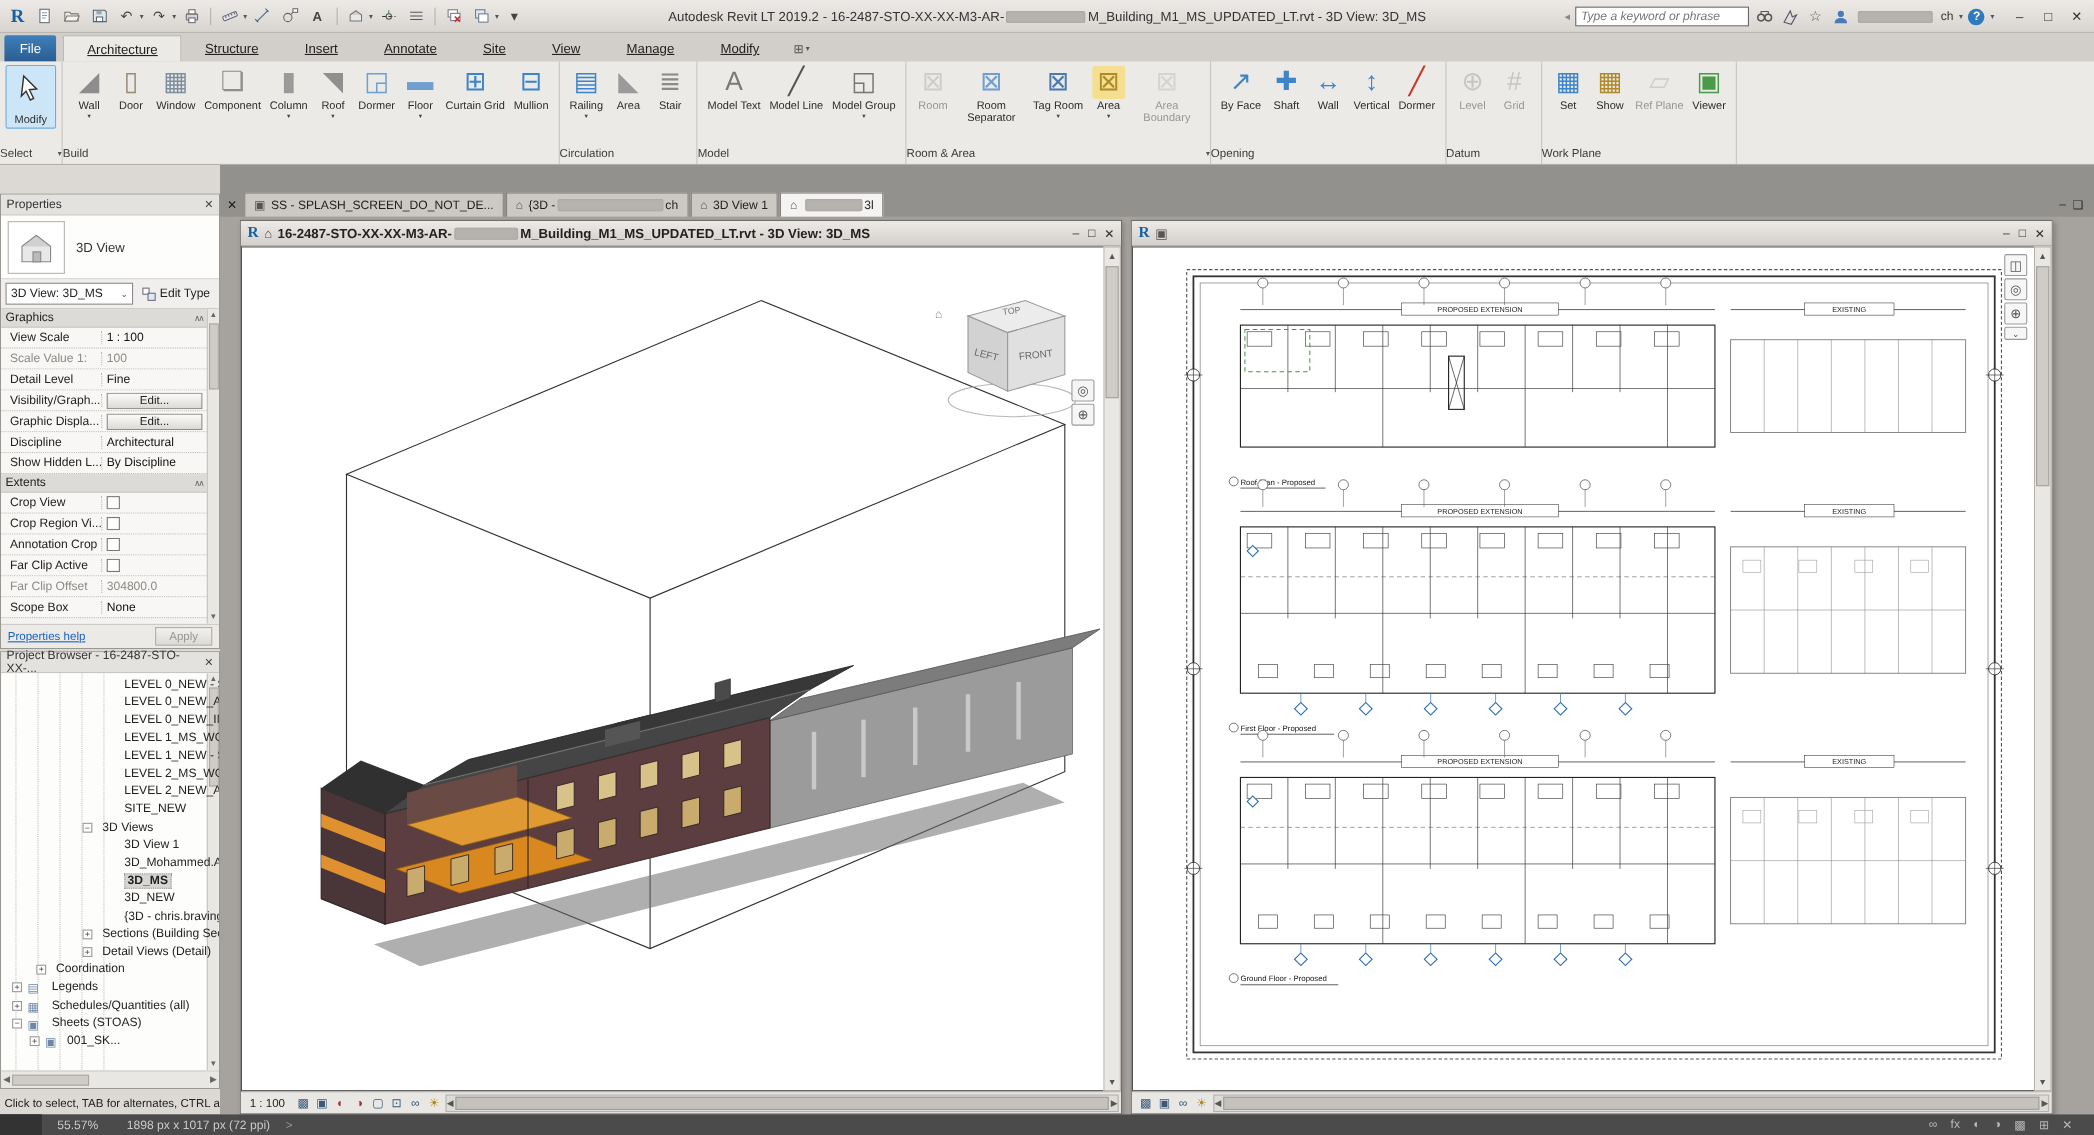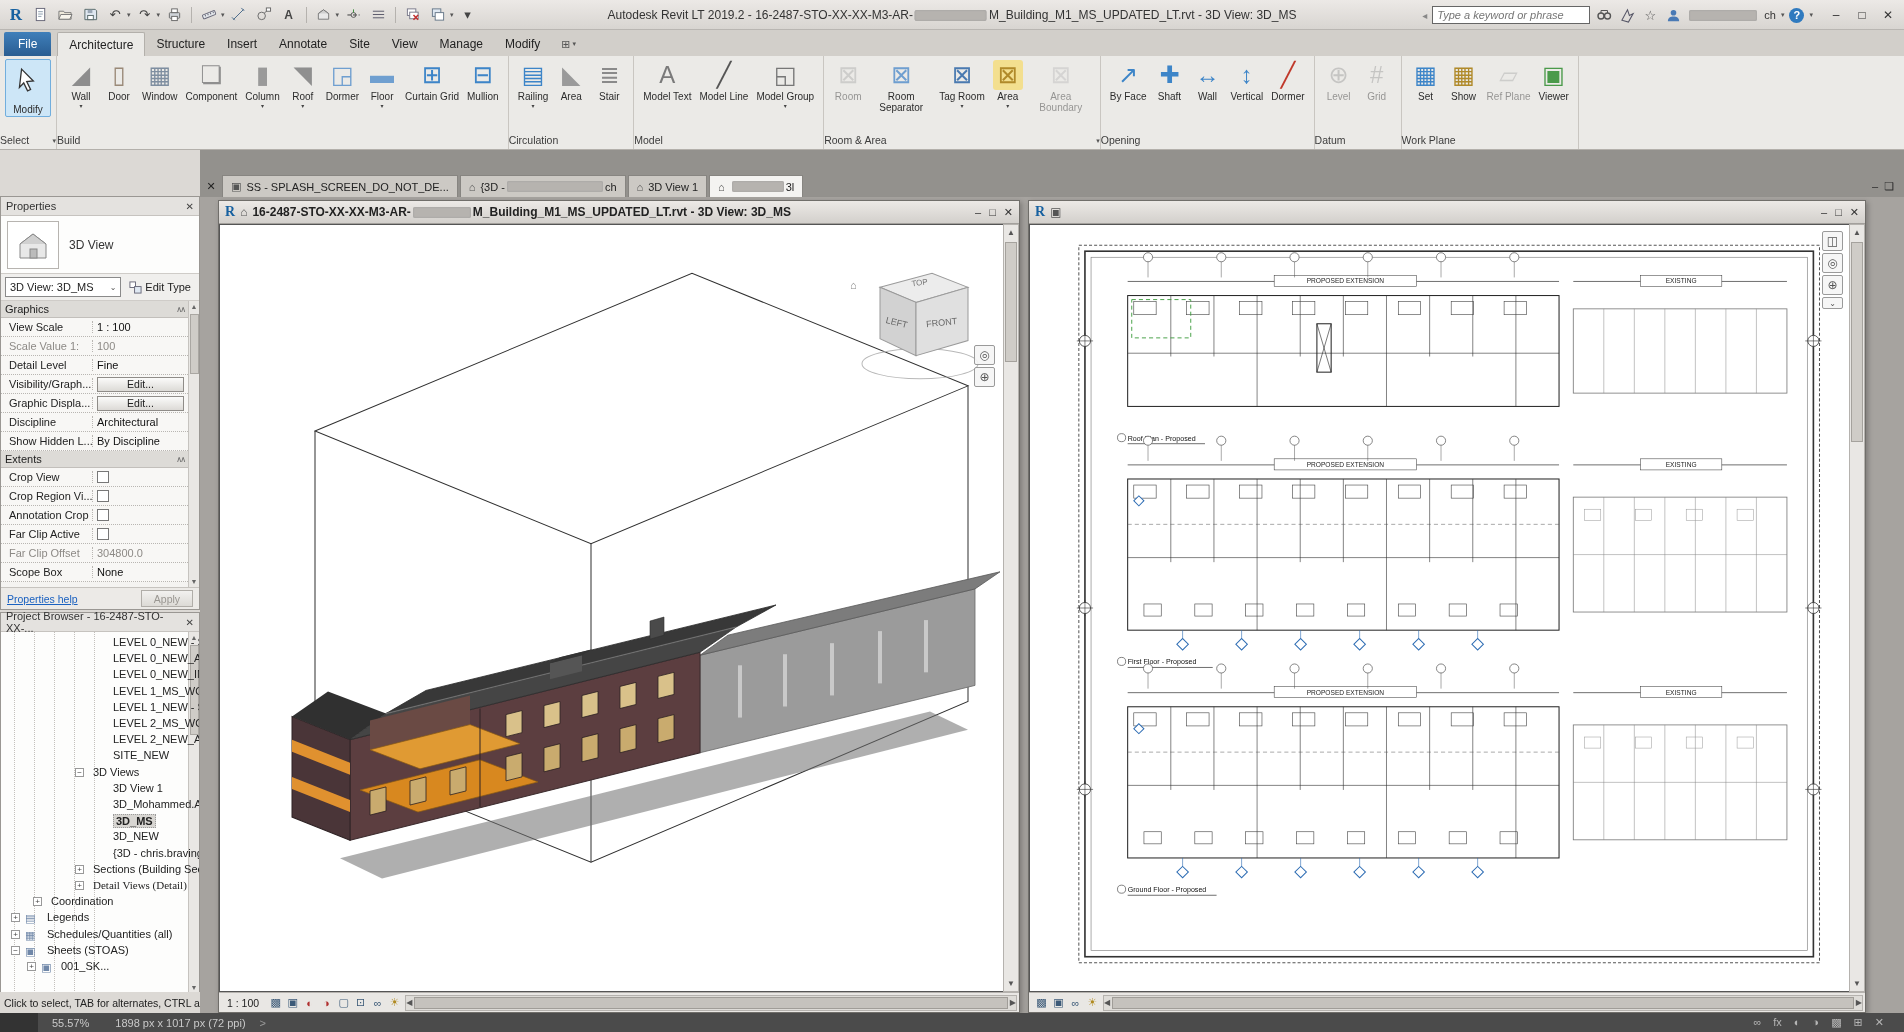--- a/index.html
+++ b/index.html
@@ -31,21 +31,21 @@
     display:flex; align-items:center; justify-content:center; font-weight:bold; }
   .wbtns { display:flex; gap:2px; margin-left:6px; }
   .wbtn { width:24px; height:20px; display:flex; align-items:center; justify-content:center; font-size:12px; color:#333; }
   .tsep { color:#888; font-size:10px; }
 
   
   .tabrow { position:absolute; left:0; top:30px; width:100%; height:26px; background:#d2cfca;
     display:flex; align-items:flex-end; padding-left:4px; }
   .ftab { height:24px; padding:0 14px; background:linear-gradient(#3f7fba,#295d92); color:#fff;
     display:flex; align-items:center; font-size:12px; border-radius:2px 2px 0 0; margin-right:6px; }
-  .rtab { height:24px; padding:0 11px; display:flex; align-items:center; font-size:12px; color:#222; }
+  .rtab { height:24px; padding:0 21px; display:flex; align-items:center; font-size:12px; color:#222;text-decoration:underline; }
   .rtab.active { background:#ebeae7; border:1px solid #b3b0ab; border-bottom:none; border-radius:2px 2px 0 0; }
   .tabtools { display:flex; align-items:center; gap:2px; margin-left:10px; height:24px; color:#555; font-size:11px; }
 
   
   .ribbon { position:absolute; left:0; top:56px; width:100%; height:94px; background:#ebeae7;
     border-bottom:1px solid #b3b0ab; display:flex; }
   .rpanel { display:flex; flex-direction:column; border-right:1px solid #c9c6c1; }
   .rtools { flex:1; display:flex; align-items:flex-start; padding:3px 5px 0 5px; }
   .rtool { display:flex; flex-direction:column; align-items:center; padding:1px 4px; min-width:34px;
     border-radius:2px; cursor:default; }
@@ -56,21 +56,21 @@
   .rtool.dis { opacity:.45; filter:grayscale(1); }
   .rtool.big { min-width:44px; }
   .rtool.big .ric { width:36px; height:42px; font-size:30px; }
   .rtool.sel { background:#cde6f7; border:1px solid #71aedd; }
   .rlabel { height:18px; font-size:10.5px; color:#3c3c3c; text-align:center; line-height:17px;
     display:flex; align-items:center; justify-content:space-between; gap:3px; }
   .rlabel .pcaret { font-size:7px; color:#555; }
 
   
   .leftcol { position:absolute; left:0; top:150px; width:200px; height:863px; background:#dcd9d5; }
-  .panelbox { position:absolute; left:0; width:200px; background:#f0efed; border:1px solid #9a9793;margin-top:20px; }
+  .panelbox { position:absolute; left:0; width:200px; background:#f0efed; border:1px solid #9a9793; }
   .pheader { height:19px; background:#e4e2df; display:flex; align-items:center; padding:0 5px;
     font-size:11px; color:#333; border-bottom:1px solid #c6c3bf; }
   .pheader .px { margin-left:auto; font-size:10px; color:#444; }
   #propertiesPanel { top:26px; height:414px; display:flex; flex-direction:column; }
   .psel { height:58px; display:flex; align-items:center; background:#fdfdfc; border-bottom:1px solid #cfccc8; padding:3px 6px; gap:10px; }
   .pselimg { width:52px; height:48px; background:#fff; border:1px solid #b7b4b0; display:flex; align-items:center; justify-content:center; }
   .ptyperow { height:26px; display:flex; align-items:center; gap:4px; padding:2px 4px; background:#f0efed; }
   .ptypesel { flex:1; height:20px; border:1px solid #8a8a8a; background:#fff; font-size:11px;
     display:flex; align-items:center; padding:0 4px; }
   .ptypesel .dd { margin-left:auto; font-size:8px; color:#555; }
@@ -702,21 +702,21 @@
           </div>
           <div class="titem" style="top: 213.6px; left: 0px; right: 12px;">
             <span class="tlab" style="left: 112px;">{3D - chris.braving...</span>
           </div>
           <div class="titem" style="top: 229.8px; left: 0px; right: 12px;">
             <span class="texp" style="left: 74px;">+</span>
             <span class="tlab" style="left: 92px;">Sections (Building Sec...</span>
           </div>
           <div class="titem" style="top: 246px; left: 0px; right: 12px;">
             <span class="texp" style="left: 74px;">+</span>
-            <span class="tlab" style="left: 92px; font-family: Liberation Serif, serif;">Detail Views (Detail)</span>
+            <span class="tlab" style="left: 92px;">Detail Views (Detail)</span>
           </div>
           <div class="titem" style="top: 262.2px; left: 0px; right: 12px;">
             <span class="texp" style="left: 32px;">+</span>
             <span class="tlab" style="left: 50px;">Coordination</span>
           </div>
           <div class="titem" style="top: 278.4px; left: 0px; right: 12px;">
             <span class="texp" style="left: 10px;">+</span>
             <span class="tico2" style="left: 24px;">▤</span>
             <span class="tlab" style="left: 46px;">Legends</span>
           </div>

